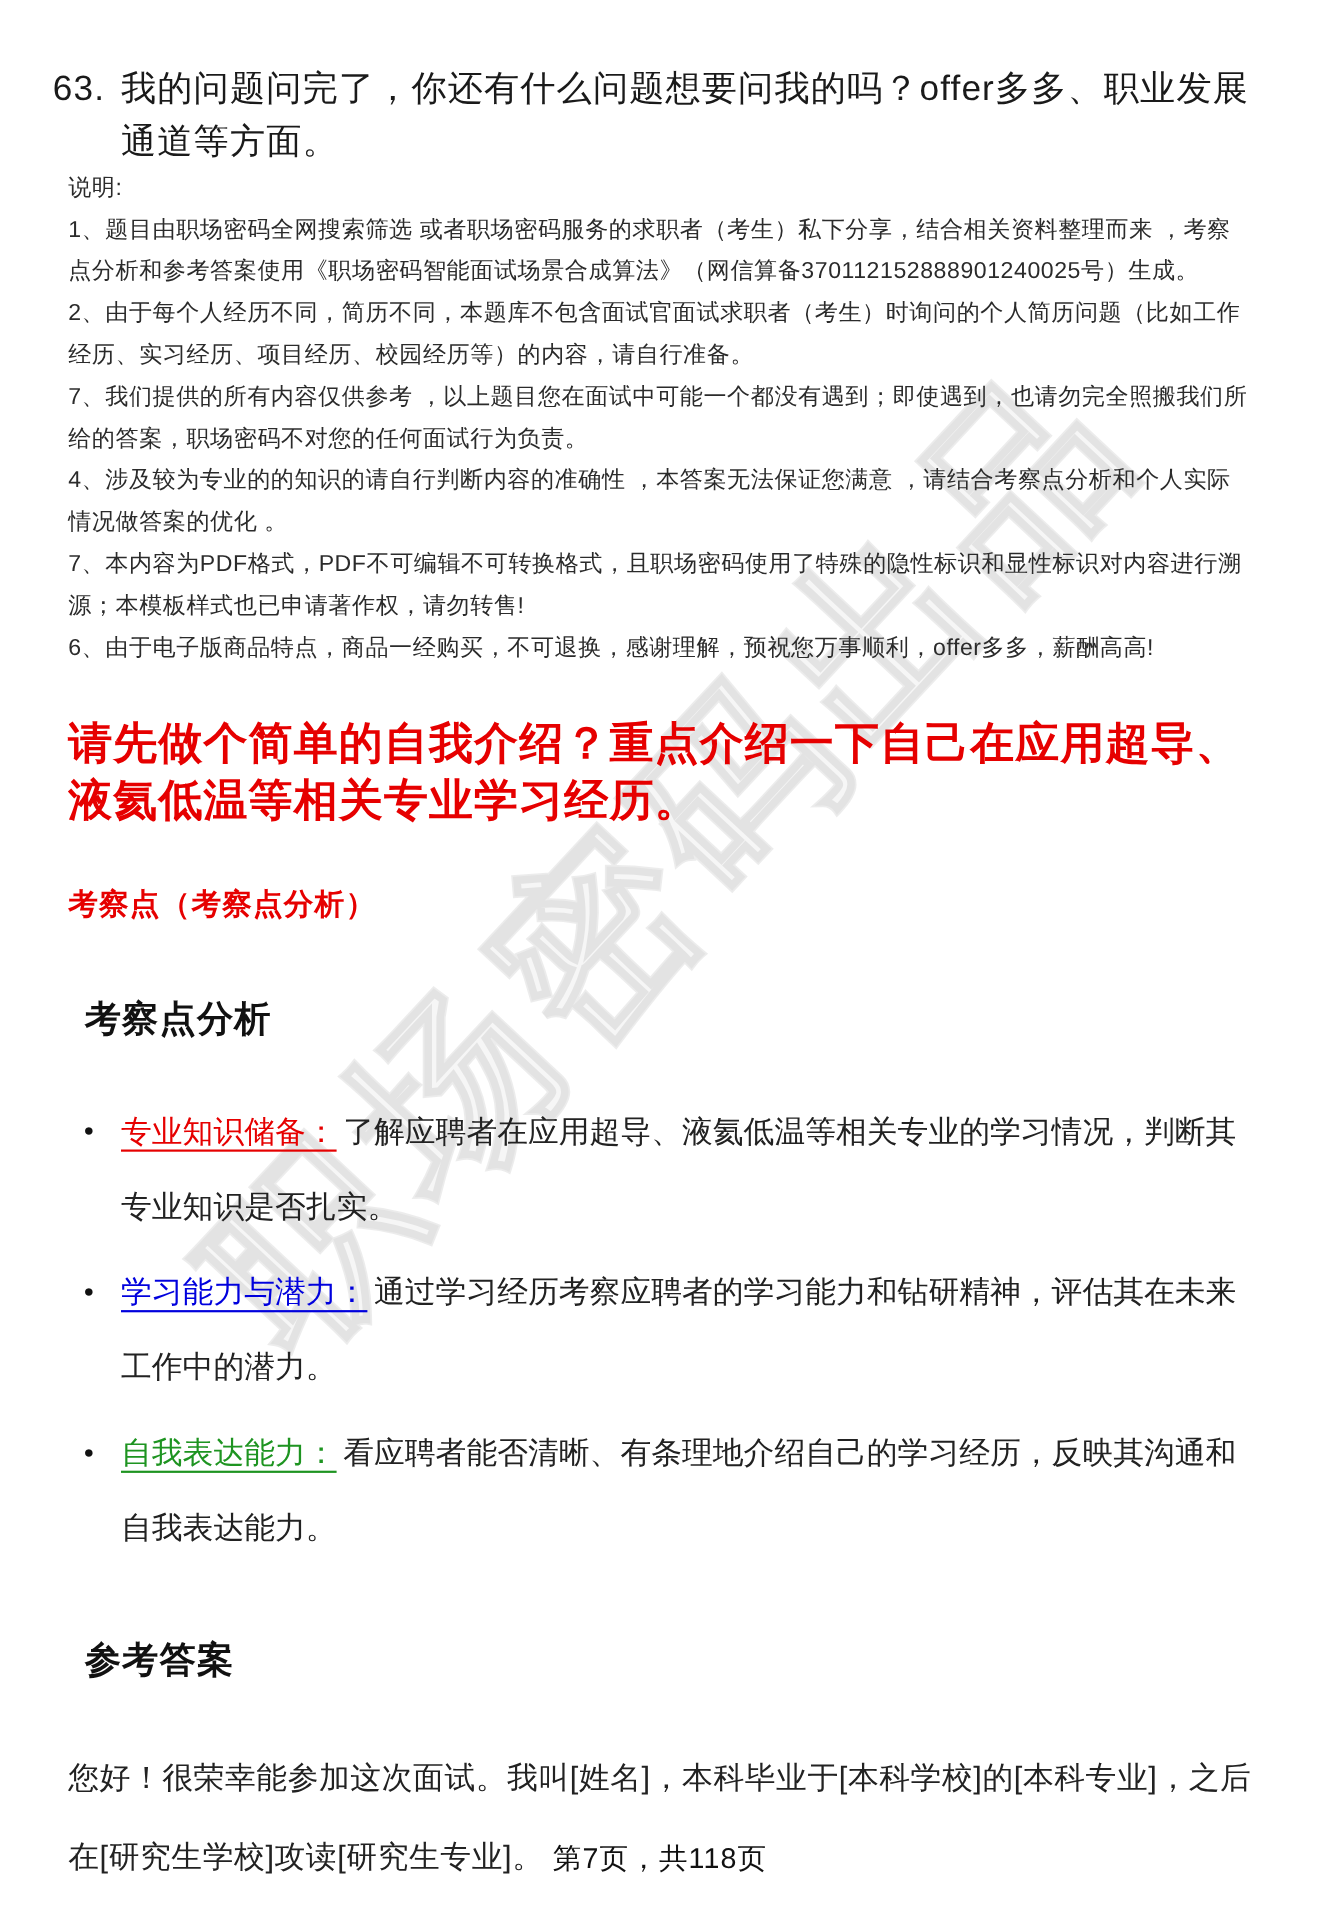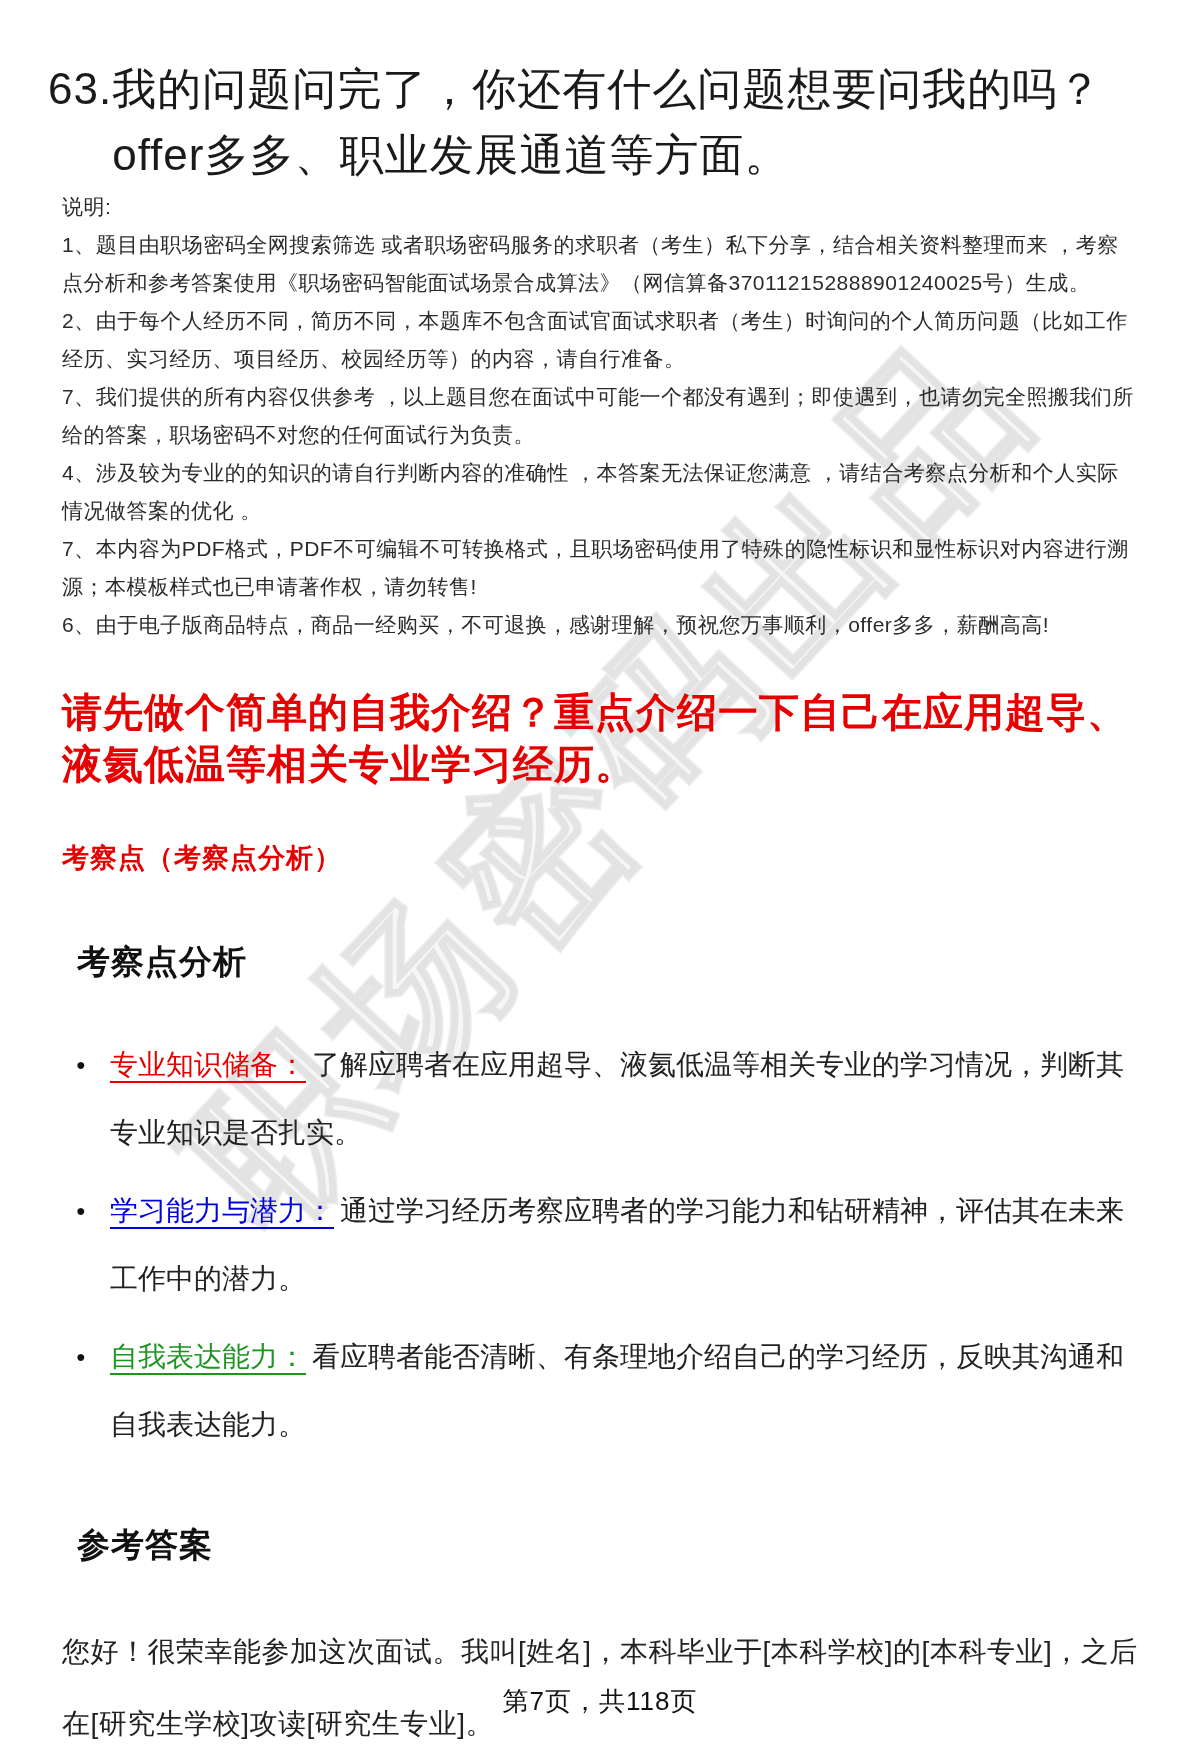--- a/index.html
+++ b/index.html
@@ -28,21 +28,21 @@
     user-select:none;
   }
   .content{
     position:relative;
     z-index:1;
     padding:56px 62px 0 48px;
   }
   
   .q-title{
     display:flex;
-    font-size:44px;
+    font-size:32px;
     line-height:1.5;
     color:#1a1a1a;
     letter-spacing:1px;
   }
   .q-num{flex:0 0 62px;}
   .q-text{flex:1;}
   
   .notes{
     margin-left:14px;
     font-size:21px;
@@ -112,21 +112,21 @@
     margin:48px 0 0 14px;
     font-size:28px;
     line-height:72px;
     color:#222;
     letter-spacing:0.5px;
   }
   
   .footer{
     position:absolute;
     left:0;
-    bottom:36px;
+    bottom:48px;
     width:100%;
     text-align:center;
     font-size:26px;
     color:#111;
     z-index:1;
     letter-spacing:1px;
   }
 </style>
 </head>
 <body>

